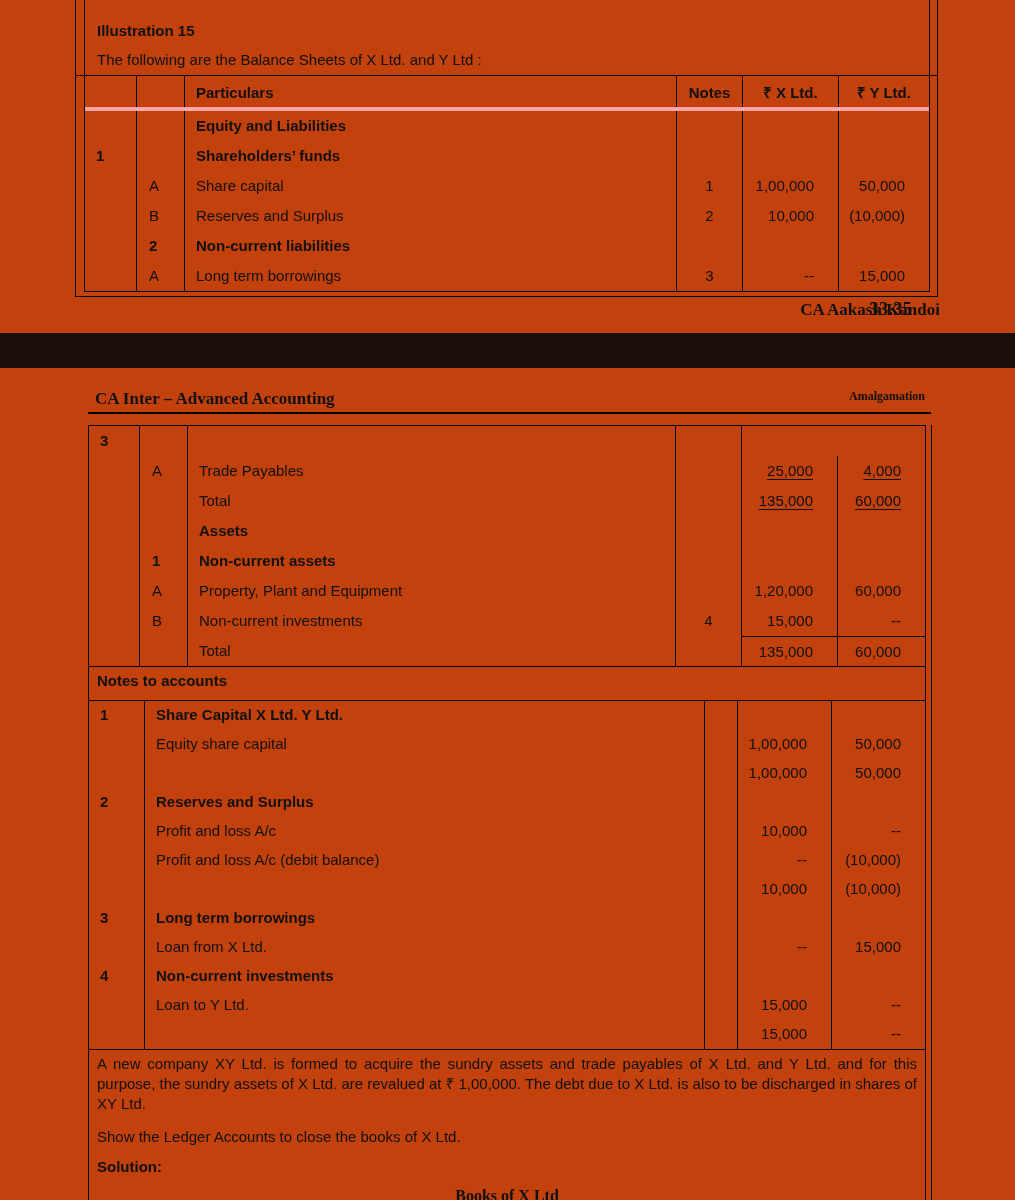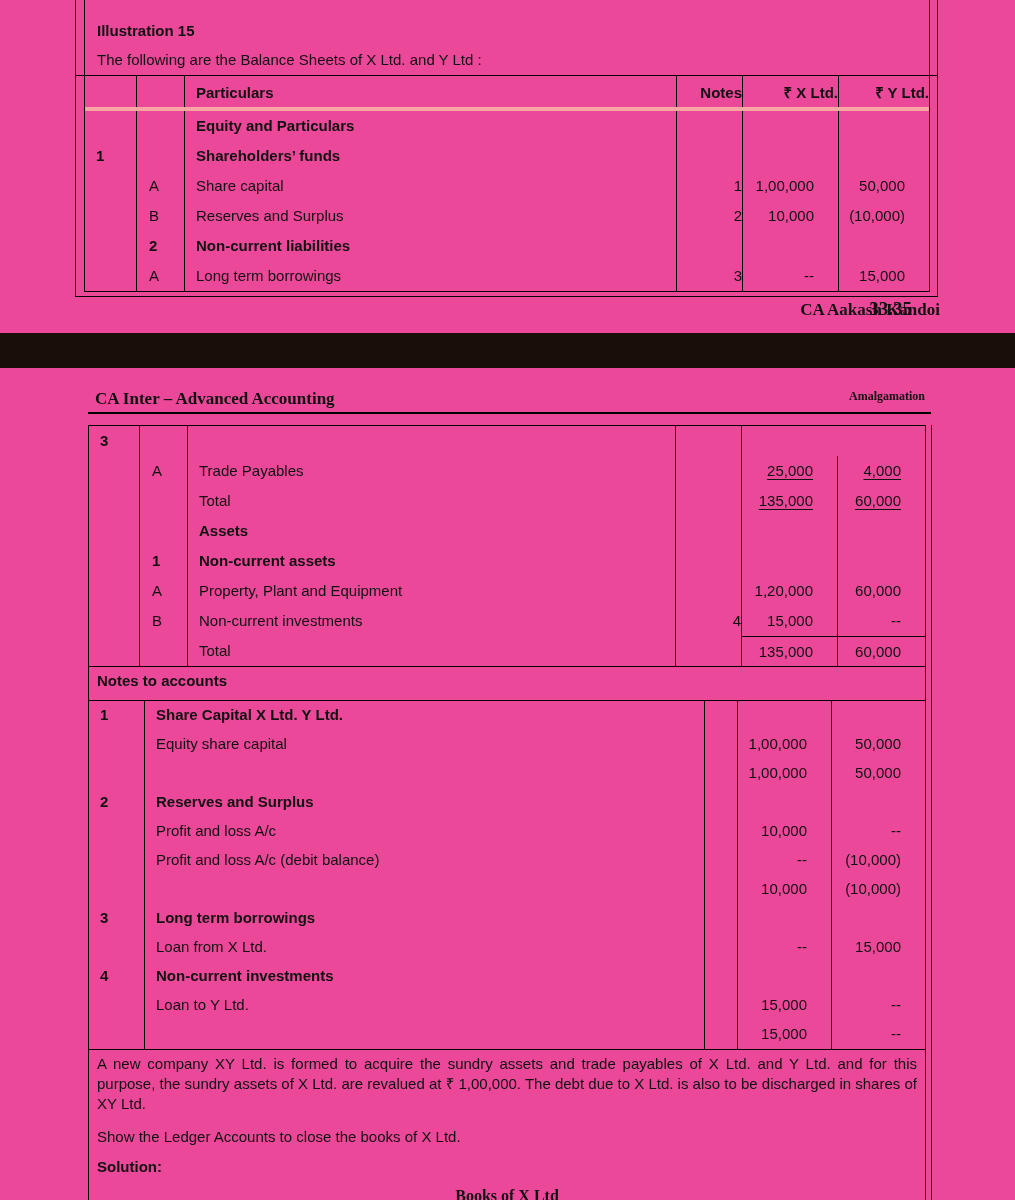--- a/index.html
+++ b/index.html
@@ -1,32 +1,32 @@
 <!DOCTYPE html>
 <html><head>
 <meta charset="utf-8">
 <style>
   *{box-sizing:border-box;margin:0;padding:0}
   body{margin:0;background:#fff}
-  .canvas{position:relative;width:1015px;height:1200px;background:#ec4899;overflow:hidden;
+  .canvas{position:relative;width:1015px;height:1200px;background:#c2410c;overflow:hidden;
           font-family:"Liberation Sans",sans-serif;font-size:15px;color:#111}
   .ln{position:absolute;background:#000}
   .abs{position:absolute}
   .row{display:grid;height:30px;line-height:29px}
   .hrow{height:35px;line-height:34px;border-bottom:4px solid #fca5a5}
   .row3{height:29px;line-height:28px}
   .g1{grid-template-columns:52px 48px 492px 66px 96px 1fr}
   .g2{grid-template-columns:51px 48px 488px 66px 96px 1fr}
   .g3{grid-template-columns:56px 560px 33px 94px 1fr}
   .cell{overflow:hidden;white-space:nowrap}
   .br{border-right:1px solid #000}
   .k1{padding-left:11px}
   .k2{padding-left:12px}
   .kp{padding-left:11px}
-  .kn{text-align:right}
+  .kn{text-align:center}
   .kx,.ky{text-align:right;padding-right:24px}
   .bd{font-weight:bold}
   .un{text-decoration:underline;text-underline-offset:3px}
   .tl{border-top:1px solid #000}
   .serif{font-family:"Liberation Serif",serif;font-weight:bold}
   .bar{position:absolute;left:0;top:333px;width:1015px;height:35px;background:#190f08}
   .para{text-align:justify;line-height:20px}
 </style>
 </head>
 <body>
@@ -49,21 +49,21 @@
       <div class="cell br k1"></div>
       <div class="cell br k2"></div>
       <div class="cell br kp bd">Particulars</div>
       <div class="cell br kn bd">Notes</div>
       <div class="cell br kn bd">₹ X Ltd.</div>
       <div class="cell kn bd">₹ Y Ltd.</div>
     </div>
     <div class="row g1">
       <div class="cell br k1"></div>
       <div class="cell br k2"></div>
-      <div class="cell br kp bd">Equity and Particulars</div>
+      <div class="cell br kp bd">Equity and Liabilities</div>
       <div class="cell br kn"></div>
       <div class="cell br kx"></div>
       <div class="cell ky"></div>
     </div>
     <div class="row g1">
       <div class="cell br k1 bd">1</div>
       <div class="cell br k2"></div>
       <div class="cell br kp bd">Shareholders’ funds</div>
       <div class="cell br kn"></div>
       <div class="cell br kx"></div>

